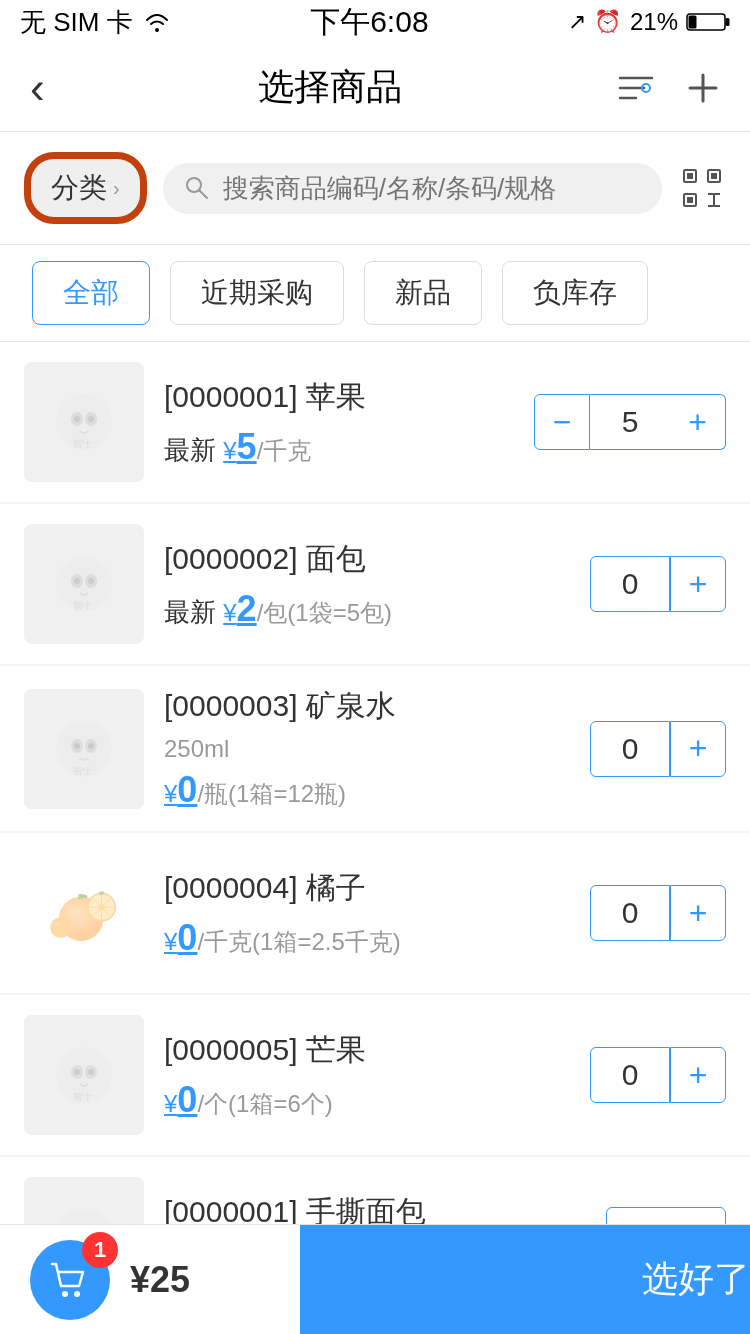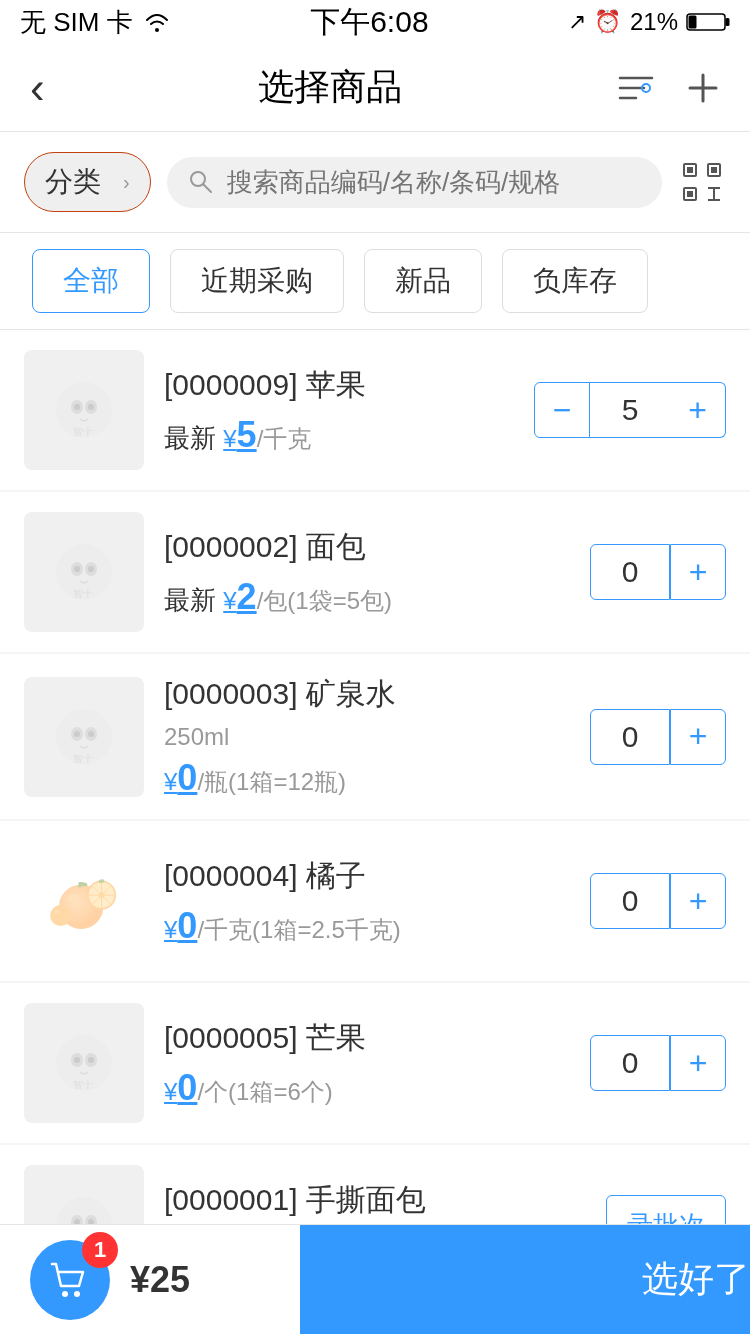--- a/index.html
+++ b/index.html
@@ -73,28 +73,28 @@
       background: #fff;
       padding: 20px 24px;
       display: flex;
       align-items: center;
       gap: 16px;
       border-bottom: 1px solid #e5e5e5;
     }
     .category-btn {
       display: flex;
       align-items: center;
-      border: 1px solid #c2410c;
+      border: 7px solid #c2410c;
       border-radius: 30px;
       padding: 10px 20px;
       font-size: 28px;
       color: #333;
       white-space: nowrap;
       cursor: pointer;
-      gap: 22px;
+      gap: 6px;
     }
     .search-input-wrap {
       flex: 1;
       display: flex;
       align-items: center;
       background: #f0f0f0;
       border-radius: 30px;
       padding: 10px 20px;
       gap: 12px;
     }
@@ -418,21 +418,21 @@
         <circle cx="35" cy="35" r="28" fill="#e8e8e8"></circle>
         <ellipse cx="28" cy="32" rx="6" ry="7" fill="#bbb"></ellipse>
         <ellipse cx="42" cy="32" rx="6" ry="7" fill="#bbb"></ellipse>
         <circle cx="28" cy="32" r="3" fill="#888"></circle>
         <circle cx="42" cy="32" r="3" fill="#888"></circle>
         <path d="M31 44 Q35 48 39 44" stroke="#bbb" stroke-width="1.5" fill="none"></path>
         <text x="24" y="60" font-size="10" fill="#bbb" font-family="sans-serif">智十</text>
       </svg>
     </div>
     <div class="product-info">
-      <div class="product-name">[0000009] 苹果</div>
+      <div class="product-name">[0000001] 苹果</div>
       <div class="product-price">
         <span style="color:#333;font-size:26px;">最新 </span><span class="currency">¥</span><span class="price-num">5</span><span class="unit">/千克</span>
       </div>
     </div>
     <div class="qty-control">
       <button class="qty-btn qty-minus">−</button>
       <input class="qty-input" type="text" value="5" style="">
       <button class="qty-btn qty-plus">+</button>
     </div>
   </div>

